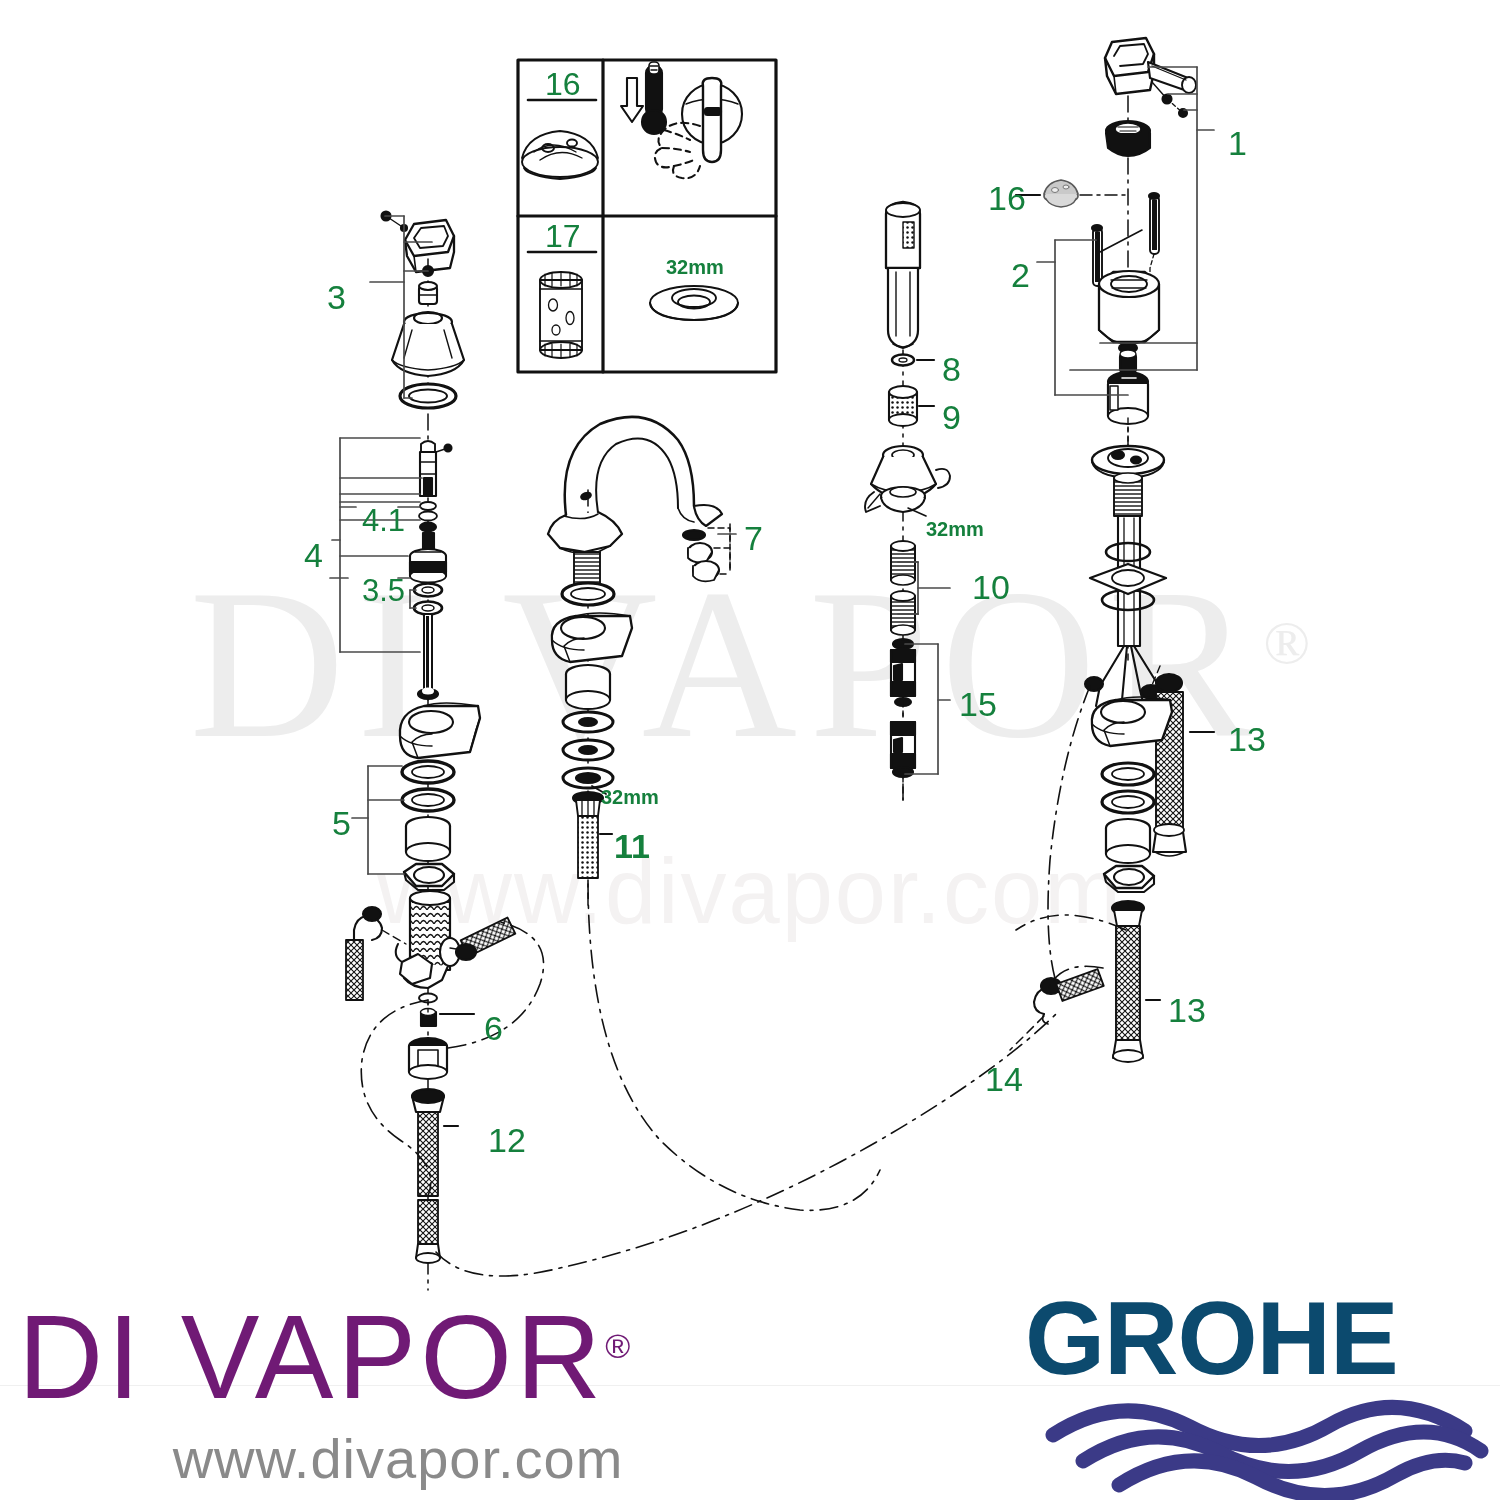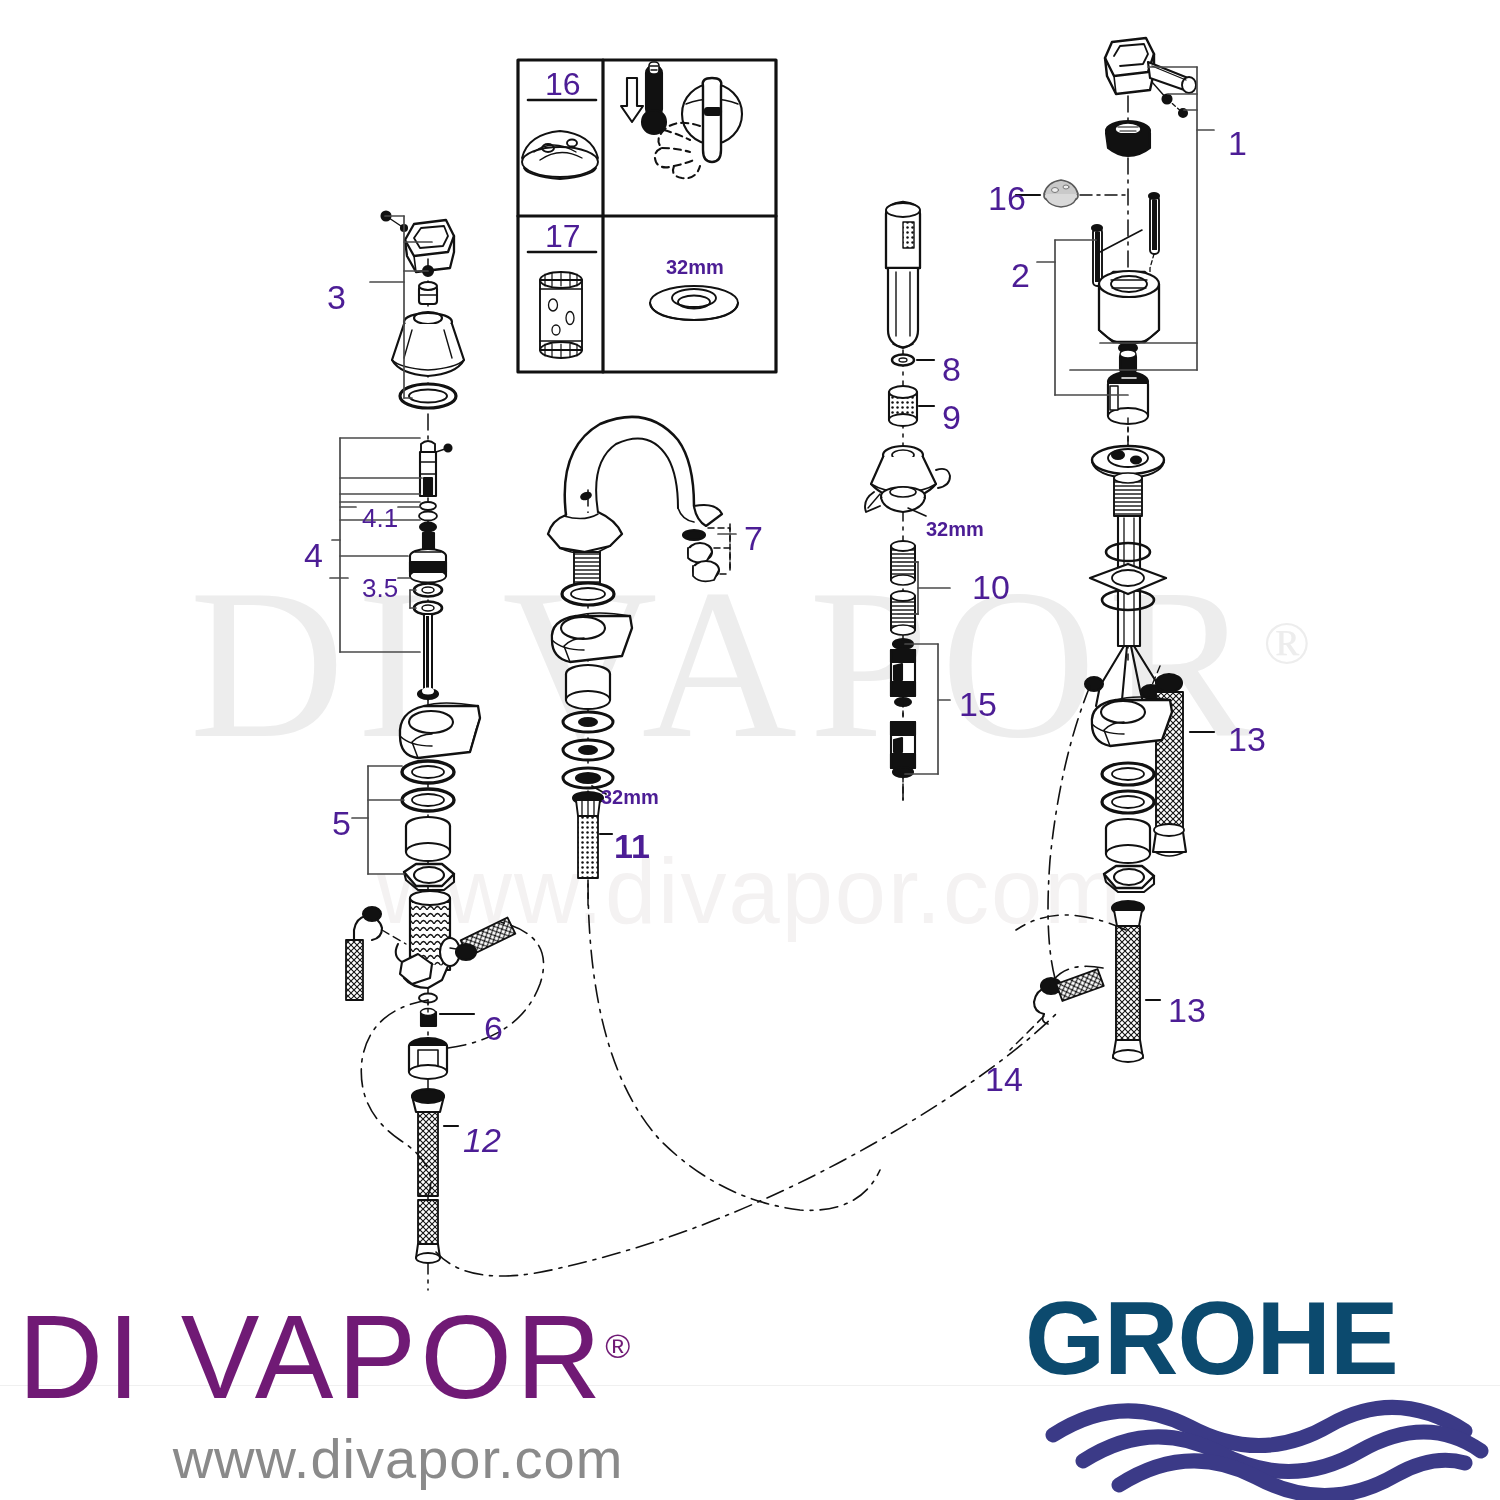--- a/index.html
+++ b/index.html
@@ -52,26 +52,26 @@
   #drawing {
     position: absolute; left: 0; top: 0;
     width: 1500px; height: 1500px;
     z-index: 3;
   }
   
   .lbl {
     position: absolute;
     z-index: 5;
     font-family: "Liberation Sans", sans-serif;
-    color: #4c1d95;
+    color: #15803d;
     line-height: 1;
     white-space: nowrap;
   }
   .lbl-big { font-size: 34px; }
-  .lbl-sub { font-size: 26px; }
+  .lbl-sub { font-size: 31px; }
   .lbl-mm  { font-size: 20px; font-weight: bold; }
   .lbl-box { font-size: 32px; }
 
   
   #logo-divapor {
     position: absolute;
     left: 18px; top: 1296px;
     z-index: 6;
     width: 760px;
   }
@@ -761,21 +761,21 @@
       <div class="lbl lbl-big" style="left: 942px; top: 352px;">8</div>
       <div class="lbl lbl-big" style="left: 942px; top: 400px;">9</div>
       <div class="lbl lbl-big" style="left: 959px; top: 570px; margin-left: 13px;">10</div>
       <div class="lbl lbl-big" style="left: 959px; top: 687px;">15</div>
       <div class="lbl lbl-big" style="left: 1228px; top: 722px;">13</div>
       <div class="lbl lbl-big" style="left: 332px; top: 806px;">5</div>
       <div class="lbl lbl-big" style="left: 614px; top: 829px; font-weight: bold;">11</div>
       <div class="lbl lbl-big" style="left: 484px; top: 1011px;">6</div>
       <div class="lbl lbl-big" style="left: 1168px; top: 993px;">13</div>
       <div class="lbl lbl-big" style="left: 985px; top: 1062px;">14</div>
-      <div class="lbl lbl-big" style="left: 463px; top: 1123px; font-style: italic;">12</div>
+      <div class="lbl lbl-big" style="left: 488px; top: 1123px;">12</div>
       <div class="lbl lbl-mm" style="left: 601px; top: 787px;">32mm</div>
       <div class="lbl lbl-mm" style="left: 926px; top: 519px;">32mm</div>
       <div class="lbl lbl-mm" style="left: 666px; top: 257px;">32mm</div>
       <div class="lbl lbl-box" style="left: 545px; top: 68px;">16</div>
       <div class="lbl lbl-box" style="left: 545px; top: 220px;">17</div>
     </div>
 
   <div id="logo-divapor">
     <div class="dv-name">
       <span>DI VAPOR</span><sup>®</sup>

